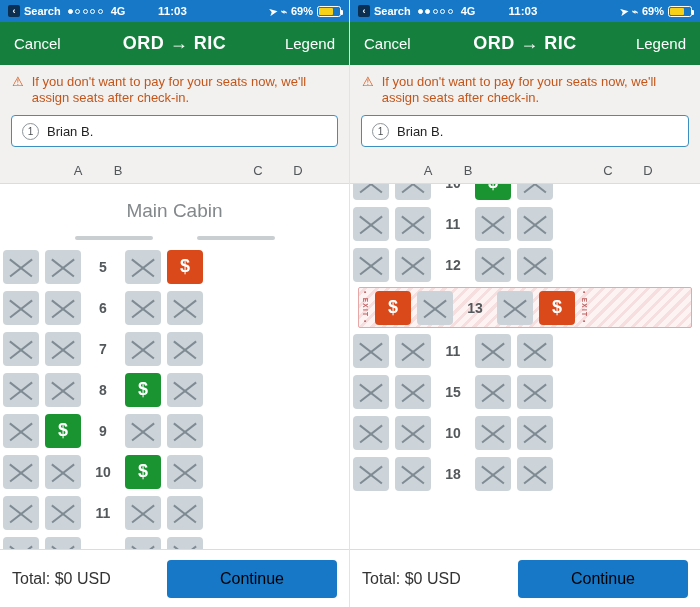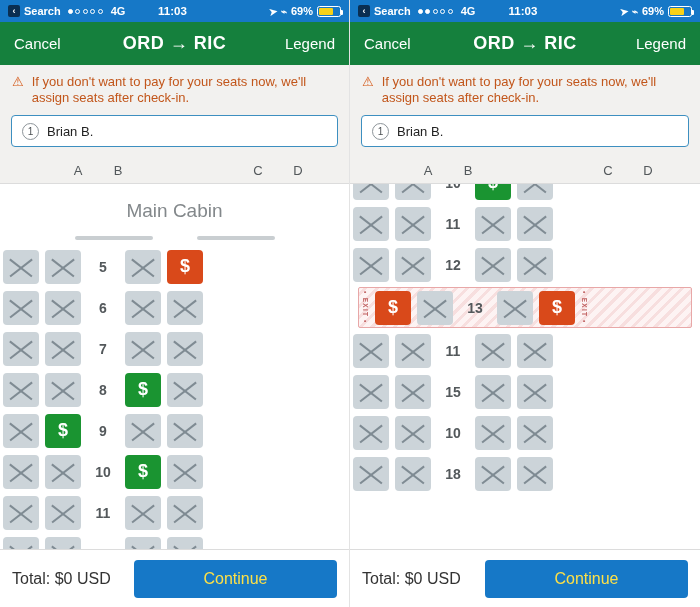--- a/index.html
+++ b/index.html
@@ -162,22 +162,22 @@
   .exit-label::after { content: " •"; }
 
   
   .bottombar {
     height: 58px; border-top: 1px solid #dcdcdc; background: #ffffff;
     display: flex; align-items: center; padding: 0 12px; gap: 10px;
     flex: 0 0 58px;
   }
   .total { font-size: 16px; color: #333333; white-space: nowrap; }
   .continue-btn {
-    margin-left: auto; background: #1678c7; color: #fde047;
-    border: none; border-radius: 4px; height: 38px; width: 203px;
+    margin-left: auto; background: #1678c7; color: #000000;
+    border: none; border-radius: 4px; height: 38px; width: 170px;
     font-size: 16px; font-family: inherit; cursor: pointer;
   }
 </style>
 </head>
 <body>
 
 <div class="app">
     <div class="panel">
       <div class="statusbar">
         <div class="sb-left">

